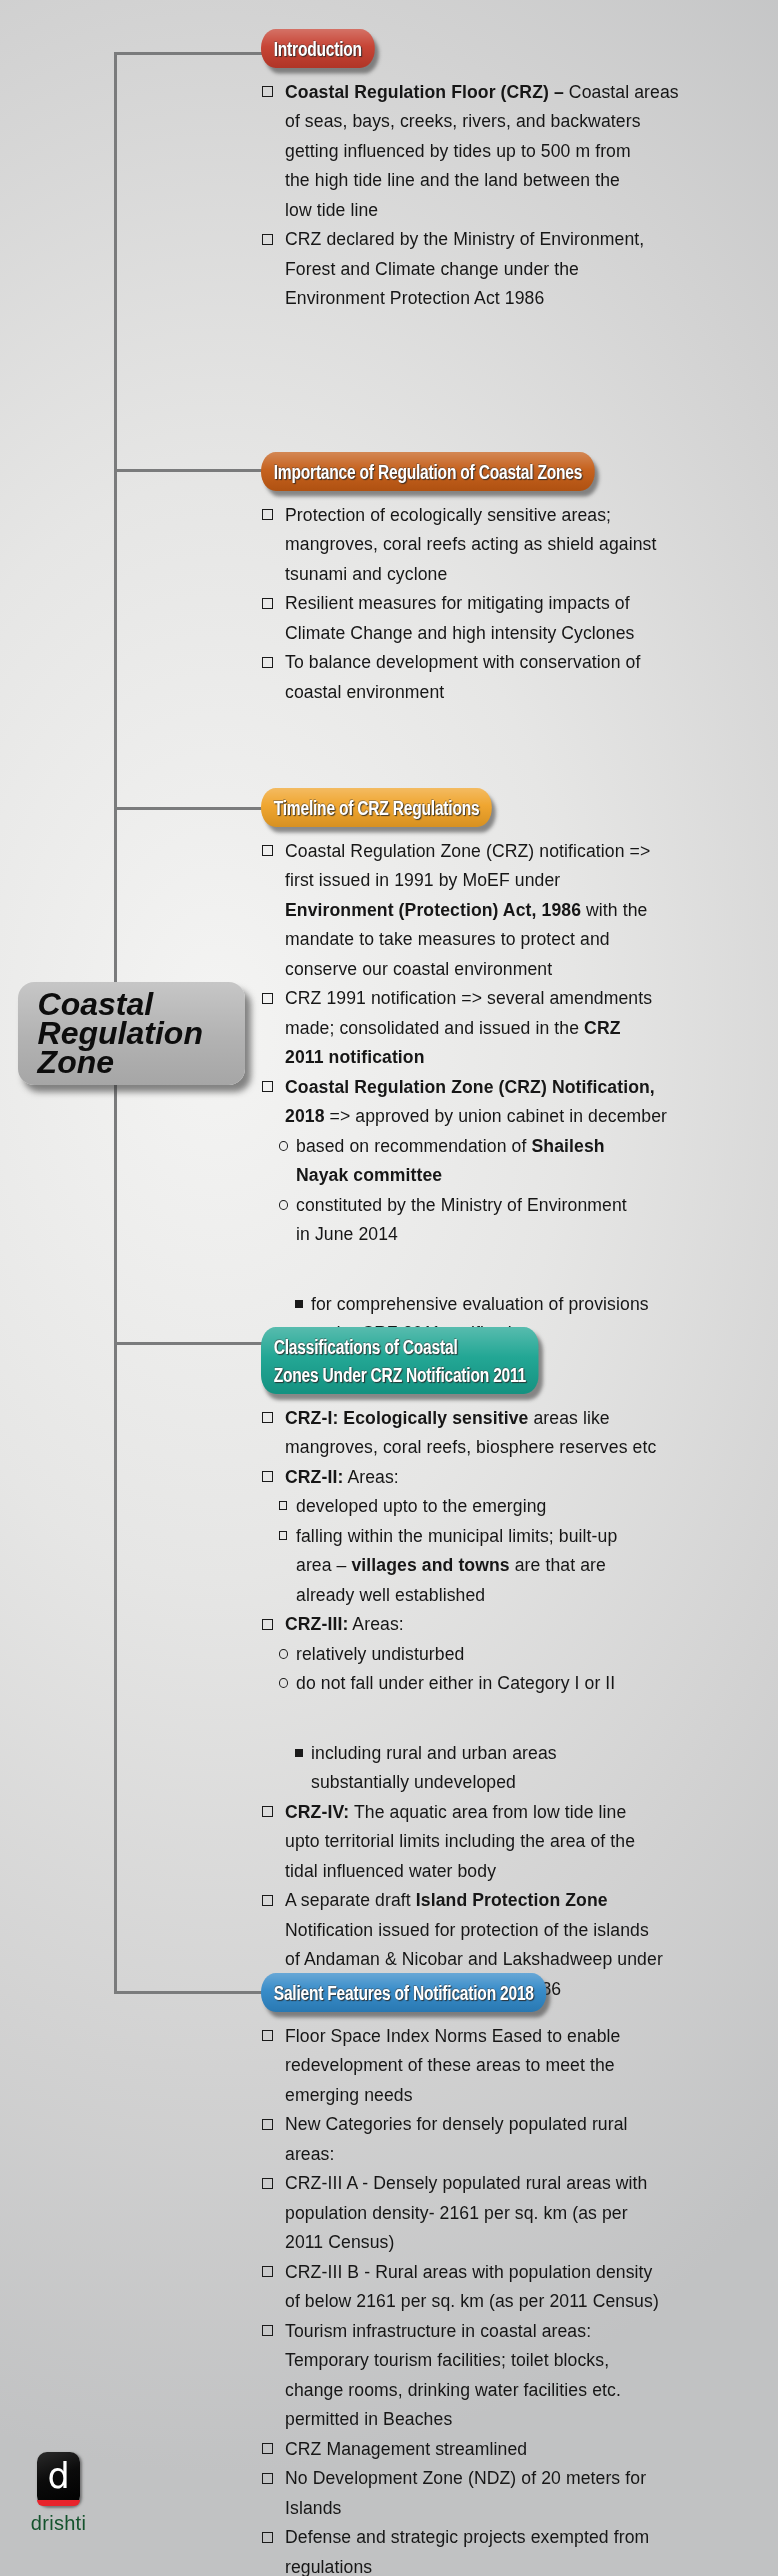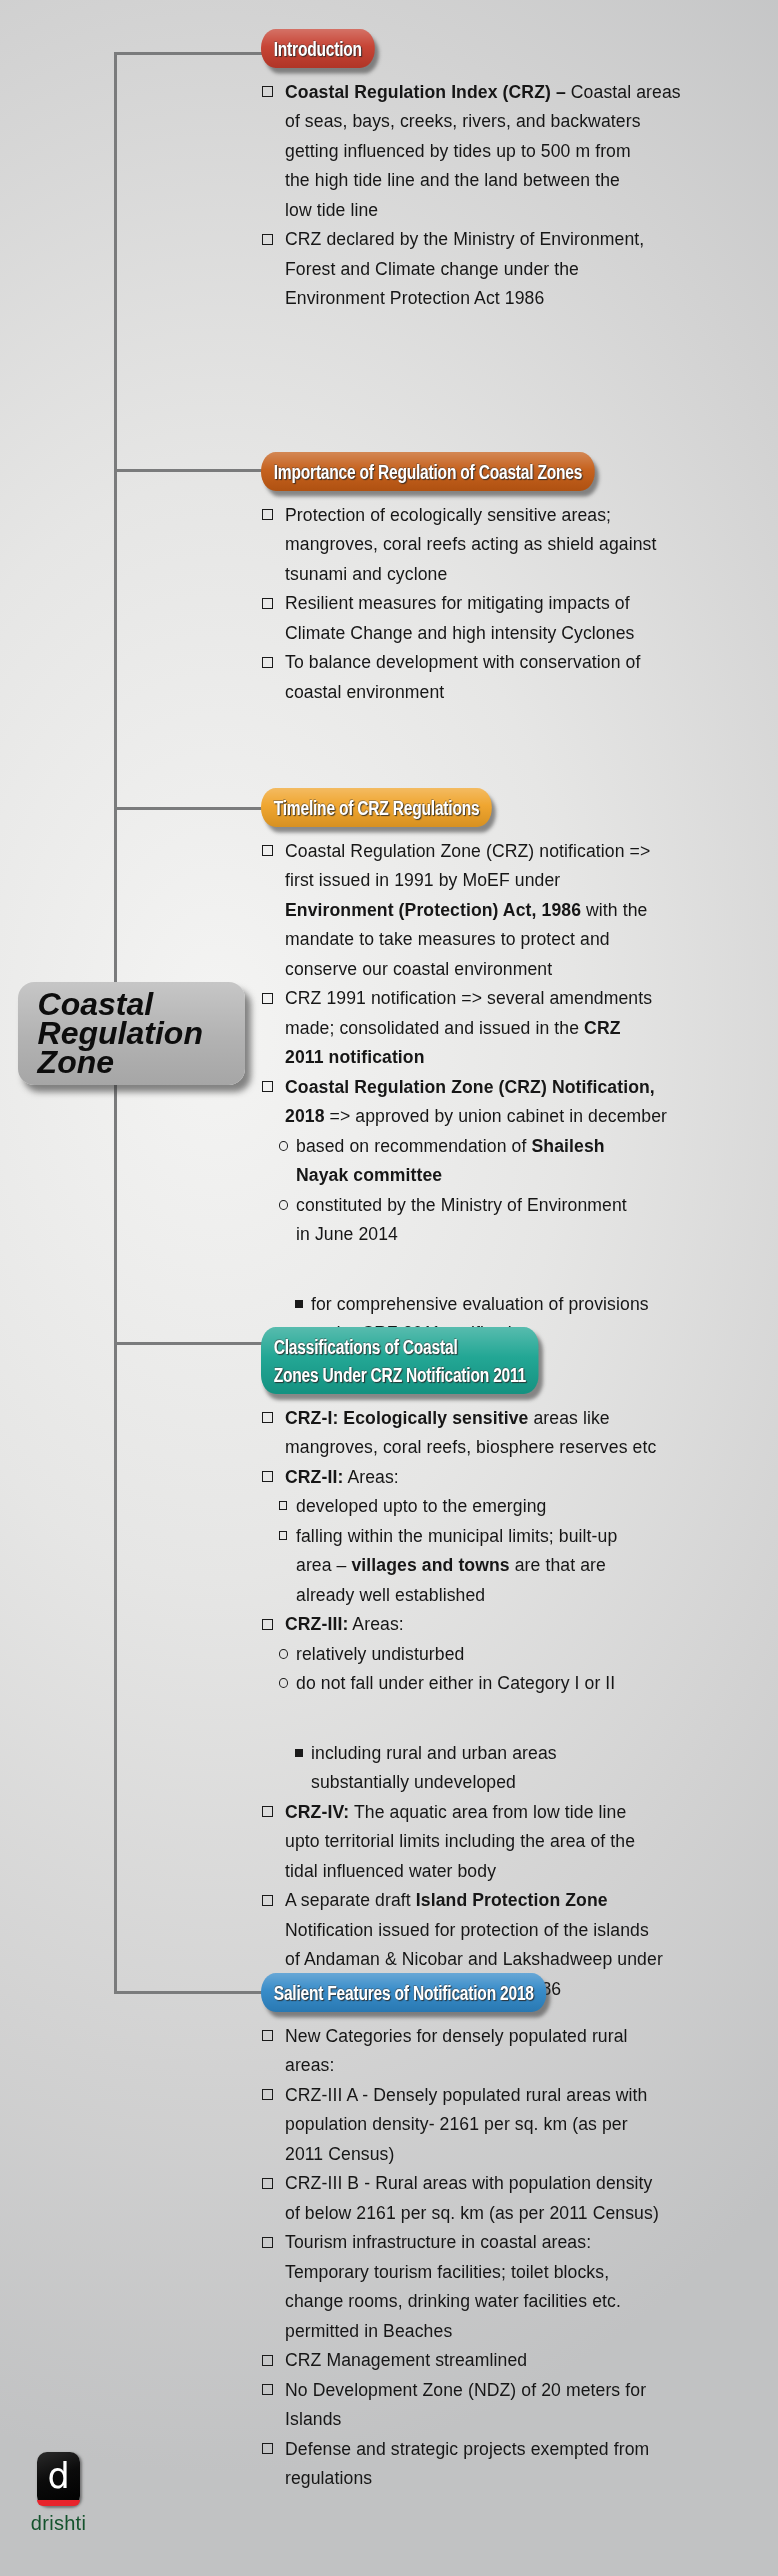--- a/index.html
+++ b/index.html
@@ -73,21 +73,21 @@
     <div class="connector" style="left: 114px; top: 1991px; width: 157px; height: 2.5px;"></div>
   </div>
 
 <div class="center-node">
   <div class="ln">Coastal</div>
   <div class="ln">Regulation Zone</div>
 </div>
 
 <div id="sections">
     <div class="section" style="top: 29px;"><div class="pill" style="background-color: rgb(196, 59, 43);"><div class="pill-line">Introduction</div></div><ul class="items">
-        <li class="item lvl1"><span class="marker mk-sq"></span><span class="b">Coastal Regulation Index (CRZ) – </span><span>Coastal areas
+        <li class="item lvl1"><span class="marker mk-sq"></span><span class="b">Coastal Regulation Floor (CRZ) – </span><span>Coastal areas
 of seas, bays, creeks, rivers, and backwaters
 getting influenced by tides up to 500 m from
 the high tide line and the land between the
 low tide line</span></li>
         <li class="item lvl1"><span class="marker mk-sq"></span><span>CRZ declared by the Ministry of Environment,
 Forest and Climate change under the
 Environment Protection Act 1986</span></li>
       </ul></div>
     <div class="section" style="top: 452px;"><div class="pill" style="background-color: rgb(195, 90, 19);"><div class="pill-line">Importance of Regulation of Coastal Zones</div></div><ul class="items">
         <li class="item lvl1"><span class="marker mk-sq"></span><span>Protection of ecologically sensitive areas;
@@ -131,20 +131,23 @@
 substantially undeveloped</span></li>
         <li class="item lvl1"><span class="marker mk-sq"></span><span class="b">CRZ-IV:</span><span> The aquatic area from low tide line
 upto territorial limits including the area of the
 tidal influenced water body</span></li>
         <li class="item lvl1"><span class="marker mk-sq"></span><span>A separate draft </span><span class="b">Island Protection Zone</span><span>
 Notification issued for protection of the islands
 of Andaman &amp; Nicobar and Lakshadweep under
 Environment (Protection) Act, 1986</span></li>
       </ul></div>
     <div class="section" style="top: 1973px;"><div class="pill" style="background-color: rgb(46, 134, 198);"><div class="pill-line">Salient Features of Notification 2018</div></div><ul class="items">
+        <li class="item lvl1"><span class="marker mk-sq"></span><span>Floor Space Index Norms Eased to enable
+redevelopment of these areas to meet the
+emerging needs</span></li>
         <li class="item lvl1"><span class="marker mk-sq"></span><span>New Categories for densely populated rural
 areas:</span></li>
         <li class="item lvl1"><span class="marker mk-sq"></span><span>CRZ-III A - Densely populated rural areas with
 population density- 2161 per sq. km (as per
 2011 Census)</span></li>
         <li class="item lvl1"><span class="marker mk-sq"></span><span>CRZ-III B - Rural areas with population density
 of below 2161 per sq. km (as per 2011 Census)</span></li>
         <li class="item lvl1"><span class="marker mk-sq"></span><span>Tourism infrastructure in coastal areas:
 Temporary tourism facilities; toilet blocks,
 change rooms, drinking water facilities etc.

